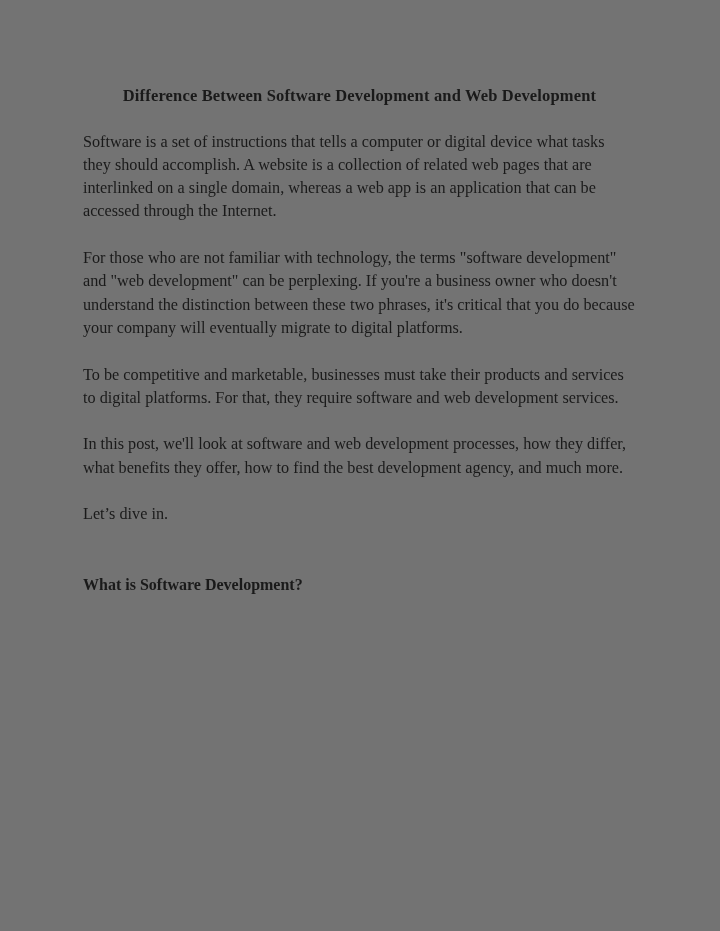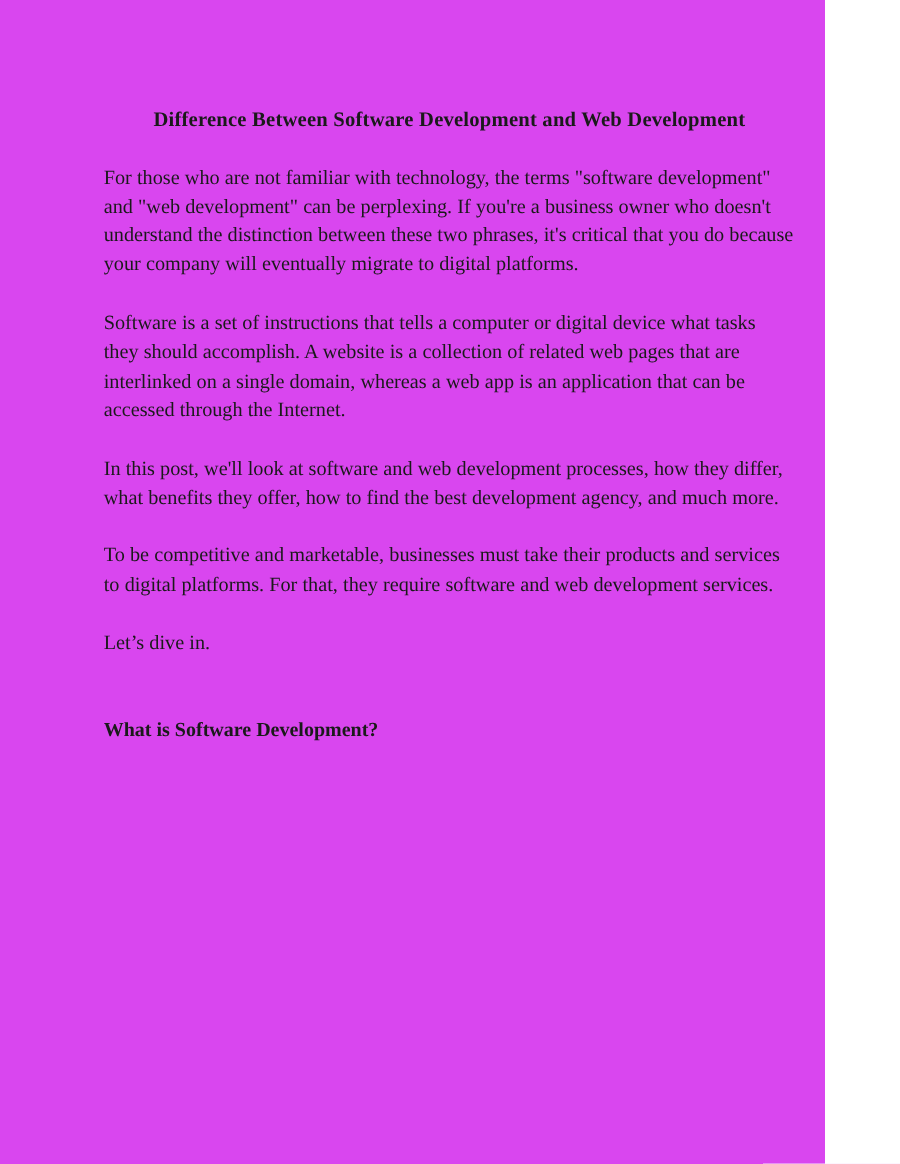--- a/index.html
+++ b/index.html
@@ -10,23 +10,23 @@
   body {
     width: 720px;
     height: 931px;
     overflow: hidden;
     font-family: "Liberation Serif", "DejaVu Serif", serif;
     color: #1a1a1a;
     -webkit-font-smoothing: antialiased;
   }
   .page {
     position: relative;
-    width: 660px;
+    width: 720px;
     height: 931px;
-    background: #d946ef;
+    background: #737373;
     box-sizing: border-box;
   }
   .content {
     position: absolute;
     left: 83px;
     top: 84px;
     width: 553px;
   }
   .doc-title {
     font-size: 16.5px;
@@ -64,28 +64,28 @@
 </head>
 <body>
 
 <div class="page">
   <div class="content">
 
     <h1 class="doc-title">Difference Between Software Development and Web Development</h1>
 
     <div class="spacer-after-title"></div>
 
+    <p class="para">Software is a set of instructions that tells a computer or digital device what tasks they should accomplish. A website is a collection of related web pages that are interlinked on a single domain, whereas a web app is an application that can be accessed through the Internet.</p>
+
     <p class="para">For those who are not familiar with technology, the terms "software development" and "web development" can be perplexing. If you're a business owner who doesn't understand the distinction between these two phrases, it's critical that you do because your company will eventually migrate to digital platforms.</p>
 
-    <p class="para">Software is a set of instructions that tells a computer or digital device what tasks they should accomplish. A website is a collection of related web pages that are interlinked on a single domain, whereas a web app is an application that can be accessed through the Internet.</p>
 
+    <p class="para">To be competitive and marketable, businesses must take their products and services to digital platforms. For that, they require software and web development services.</p>
 
     <p class="para">In this post, we'll look at software and web development processes, how they differ, what benefits they offer, how to find the best development agency, and much more.</p>
-
-    <p class="para">To be competitive and marketable, businesses must take their products and services to digital platforms. For that, they require software and web development services.</p>
 
     <p class="para">Let’s dive in.</p>
 
     <div class="gap-before-heading"></div>
 
     <h2 class="section-heading">What is Software Development?</h2>
 
 
   </div>
 </div>

